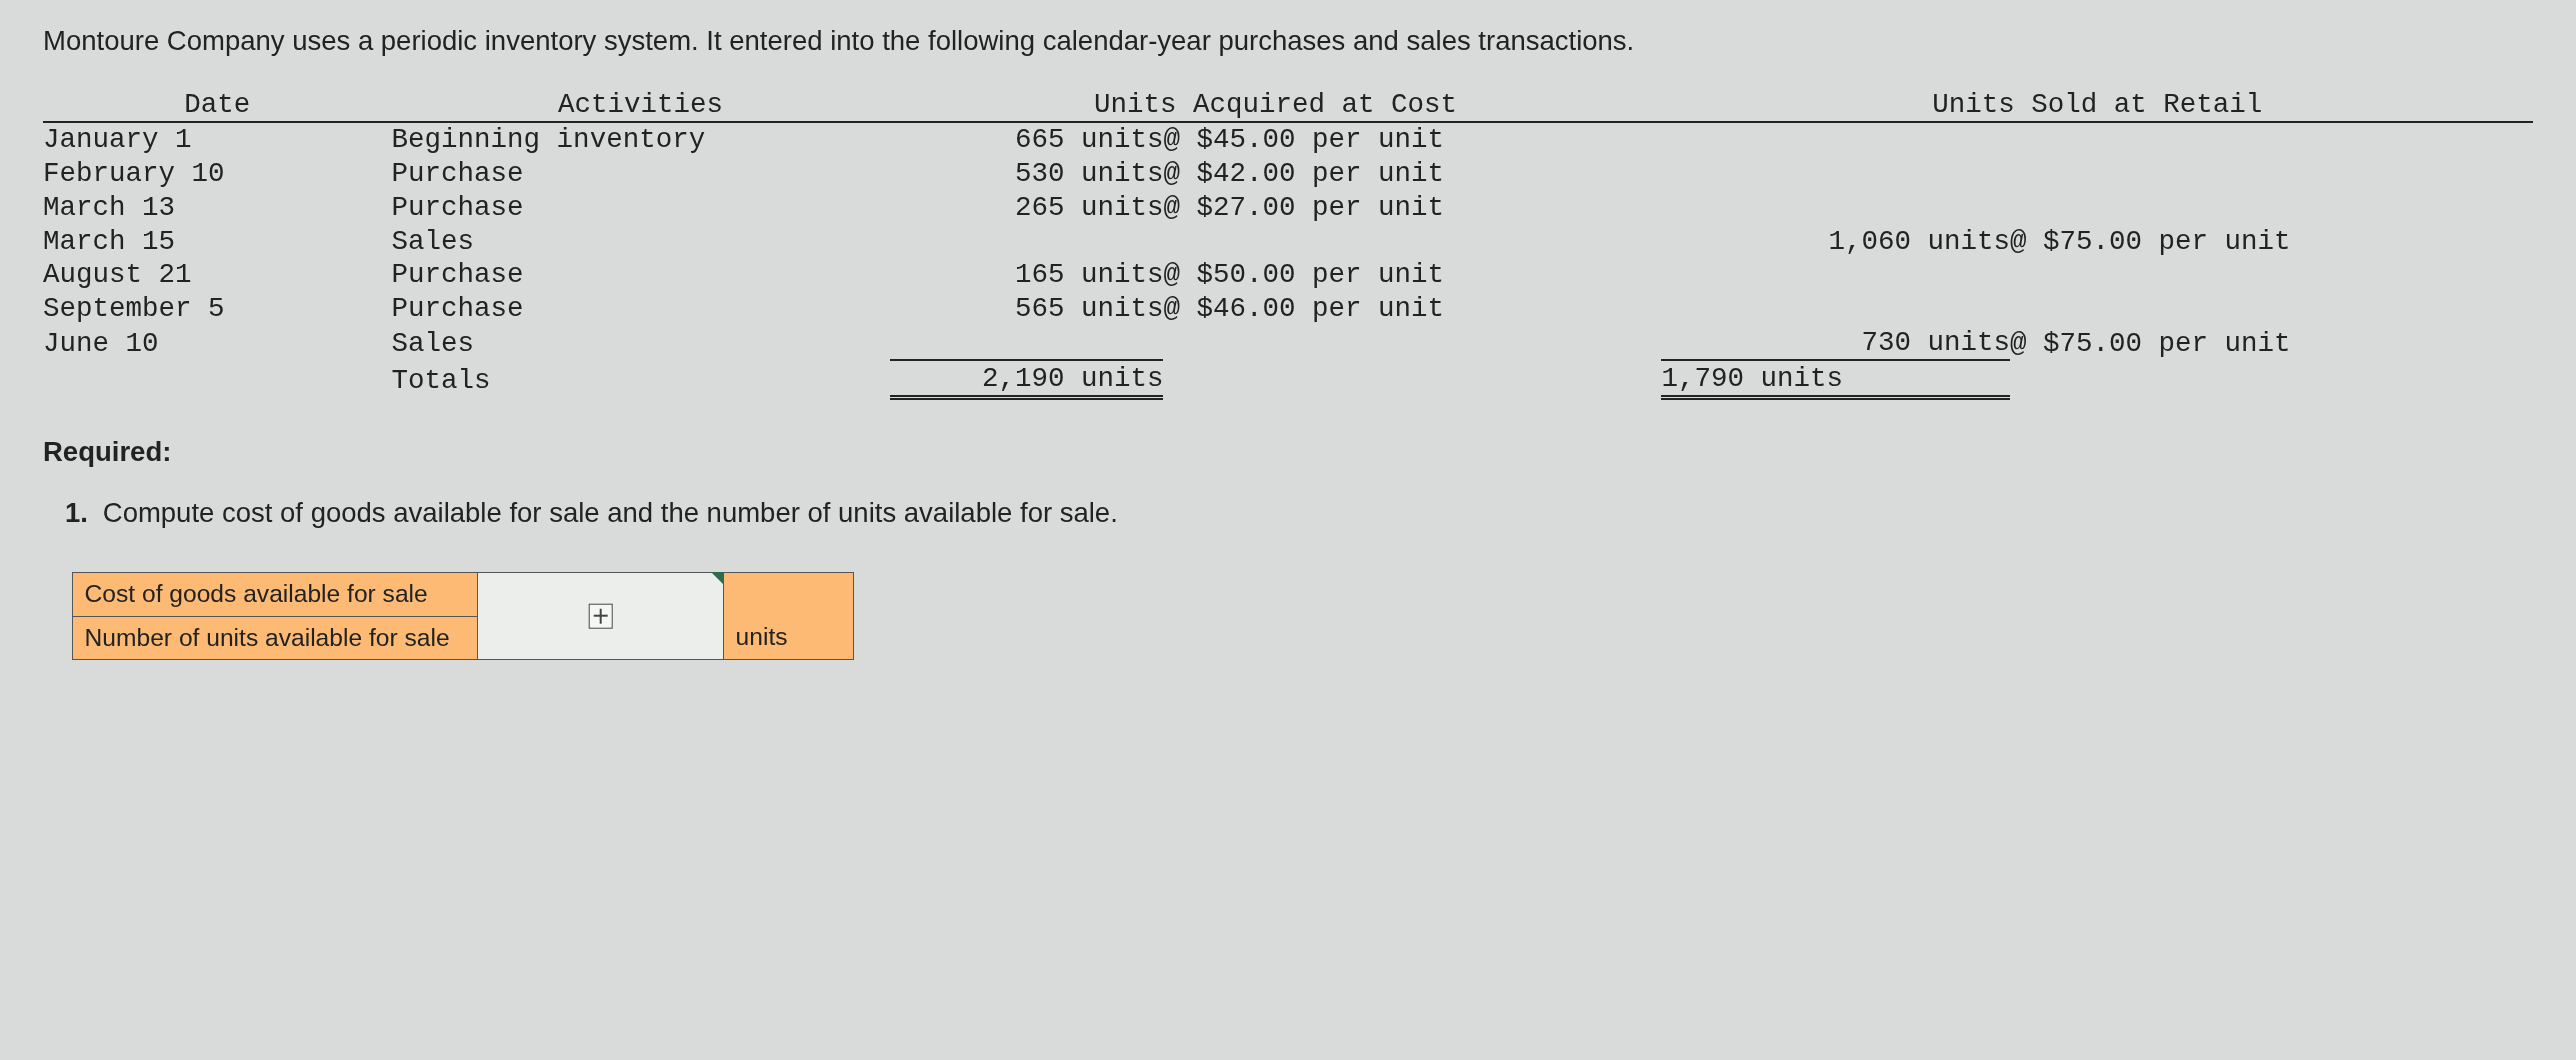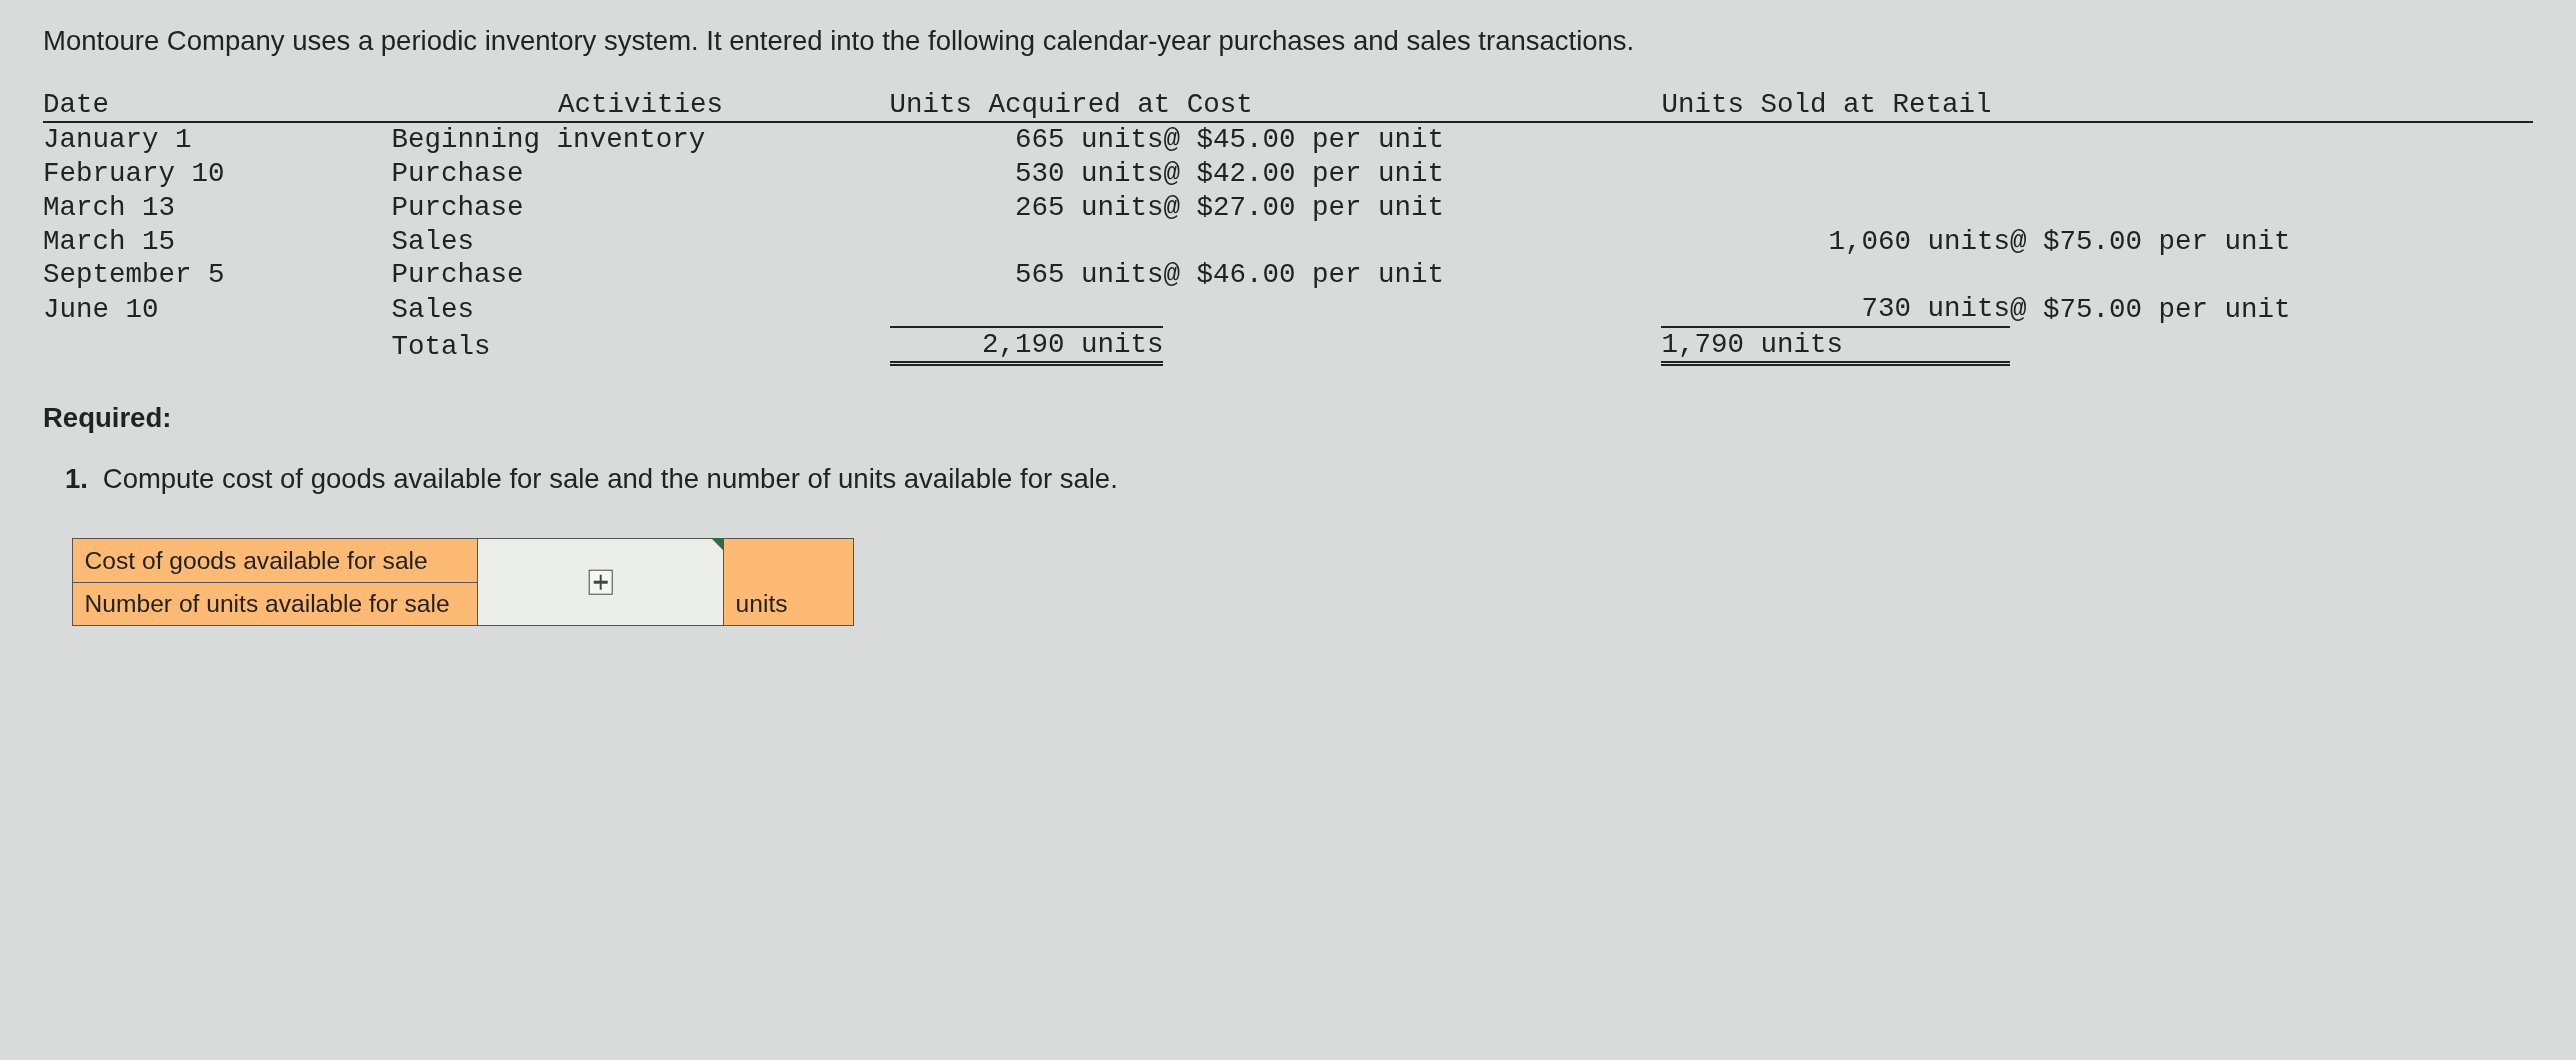--- a/index.html
+++ b/index.html
@@ -48,20 +48,21 @@
   .col-u-acq  { width: 11%; text-align: right; padding-right: 14.5px; }
   .col-u-acq-label { width: 20%; }
   .col-u-sold { width: 14%; text-align: right; padding-right: 14.5px; margin-top: 24px; }
   .col-u-sold-label { width: 21%; }
 
   .hdr .col-date,
   .hdr .col-act,
   .hdr .acq-hdr,
   .hdr .sold-hdr {
     border-bottom: 2.2px solid #222;
+    text-align: center;
   }
   .acq-hdr { text-align: center; }
   .sold-hdr { text-align: center; }
 
   .hdr .col-act { text-align: center; }
 
   .single-rule {
     border-top: 2.2px solid #222;
   }
   .double-rule {
@@ -173,20 +174,28 @@
     </tr>
     <tr>
       <td class="col-date">March 15</td>
       <td class="col-act">Sales</td>
       <td class="col-u-acq" style="text-align:right"></td>
       <td class="col-u-acq-label"></td>
       <td class="col-u-sold" style="text-align:right">1,060 units</td>
       <td class="col-u-sold-label">@ $75.00 per unit</td>
     </tr>
     <tr>
+      <td class="col-date">August 21</td>
+      <td class="col-act">Purchase</td>
+      <td class="col-u-acq" style="text-align:right">165 units</td>
+      <td class="col-u-acq-label">@ $50.00 per unit</td>
+      <td class="col-u-sold"></td>
+      <td class="col-u-sold-label"></td>
+    </tr>
+    <tr>
       <td class="col-date">September 5</td>
       <td class="col-act">Purchase</td>
       <td class="col-u-acq" style="text-align:right">565 units</td>
       <td class="col-u-acq-label">@ $46.00 per unit</td>
       <td class="col-u-sold"></td>
       <td class="col-u-sold-label"></td>
     </tr>
     <tr>
       <td class="col-date">June 10</td>
       <td class="col-act">Sales</td>

